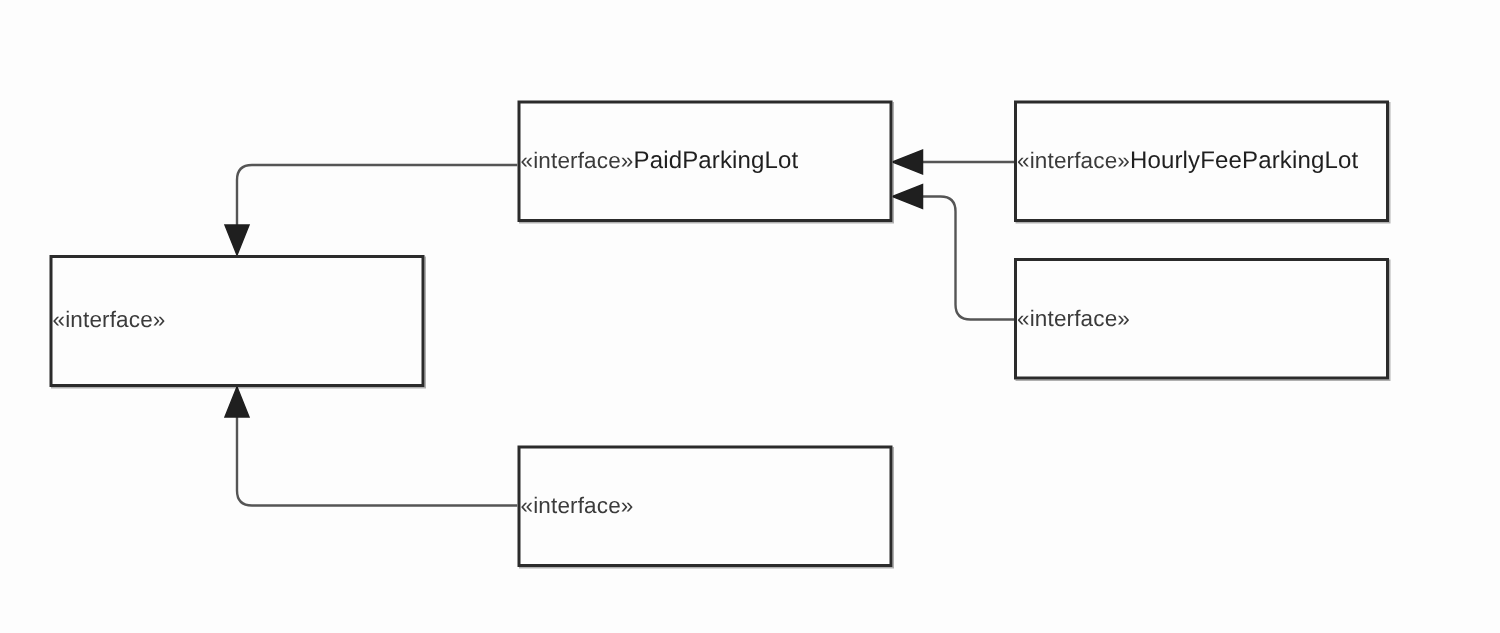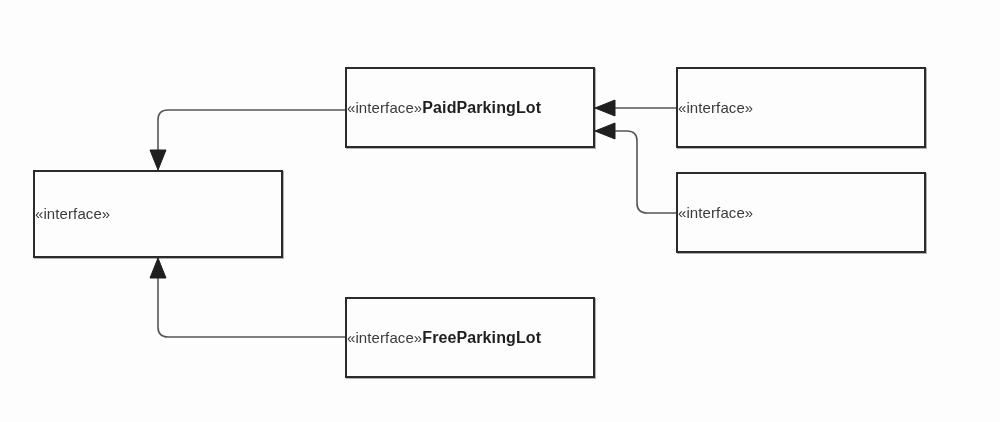--- a/index.html
+++ b/index.html
@@ -35,21 +35,21 @@
   }
   .stereotype {
     font-size: 15px;
     font-weight: 400;
     color: #3b3b3b;
     line-height: 20px;
     letter-spacing: 0.1px;
   }
   .node-name {
     font-size: 16px;
-    font-weight: bold;
+    font-weight: normal;
     color: #1f1f1f;
     line-height: 22px;
     letter-spacing: 0.1px;
     margin-top: 0;
     white-space: nowrap;
   }
 </style>
 </head>
 <body>
 
@@ -71,23 +71,23 @@
   <div id="node-layer">
       <div class="uml-node" style="left: 33px; top: 170px; width: 250px; height: 88px; border-color: rgb(43, 43, 43); background: rgb(253, 253, 253);">
         <div class="stereotype">«interface»</div>
       </div>
       <div class="uml-node" style="left: 345px; top: 67px; width: 250px; height: 81px; border-color: rgb(43, 43, 43); background: rgb(253, 253, 253);">
         <div class="stereotype">«interface»</div>
         <div class="node-name">PaidParkingLot</div>
       </div>
       <div class="uml-node" style="left: 345px; top: 297px; width: 250px; height: 81px; border-color: rgb(43, 43, 43); background: rgb(253, 253, 253);">
         <div class="stereotype">«interface»</div>
-        <div class="node-name">FreeParkingLot</div>
       </div>
       <div class="uml-node" style="left: 676px; top: 67px; width: 250px; height: 81px; border-color: rgb(43, 43, 43); background: rgb(253, 253, 253);">
         <div class="stereotype">«interface»</div>
+        <div class="node-name">HourlyFeeParkingLot</div>
       </div>
       <div class="uml-node" style="left: 676px; top: 172px; width: 250px; height: 81px; border-color: rgb(43, 43, 43); background: rgb(253, 253, 253);">
         <div class="stereotype">«interface»</div>
       </div>
     </div>
 
 </div>
 
 </body></html>

